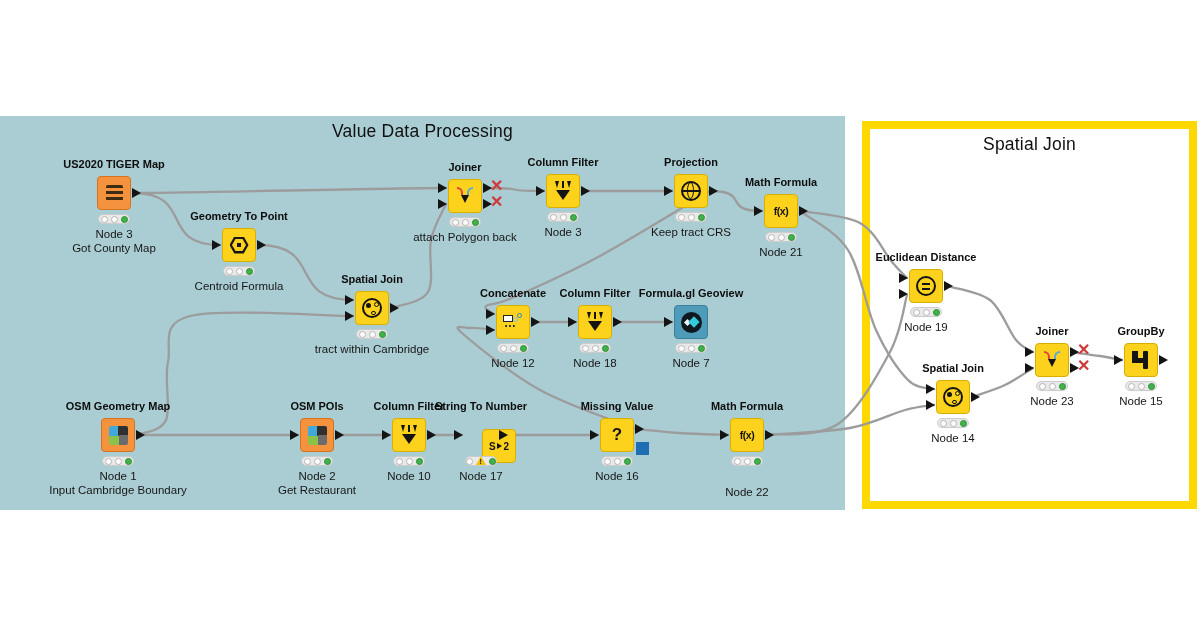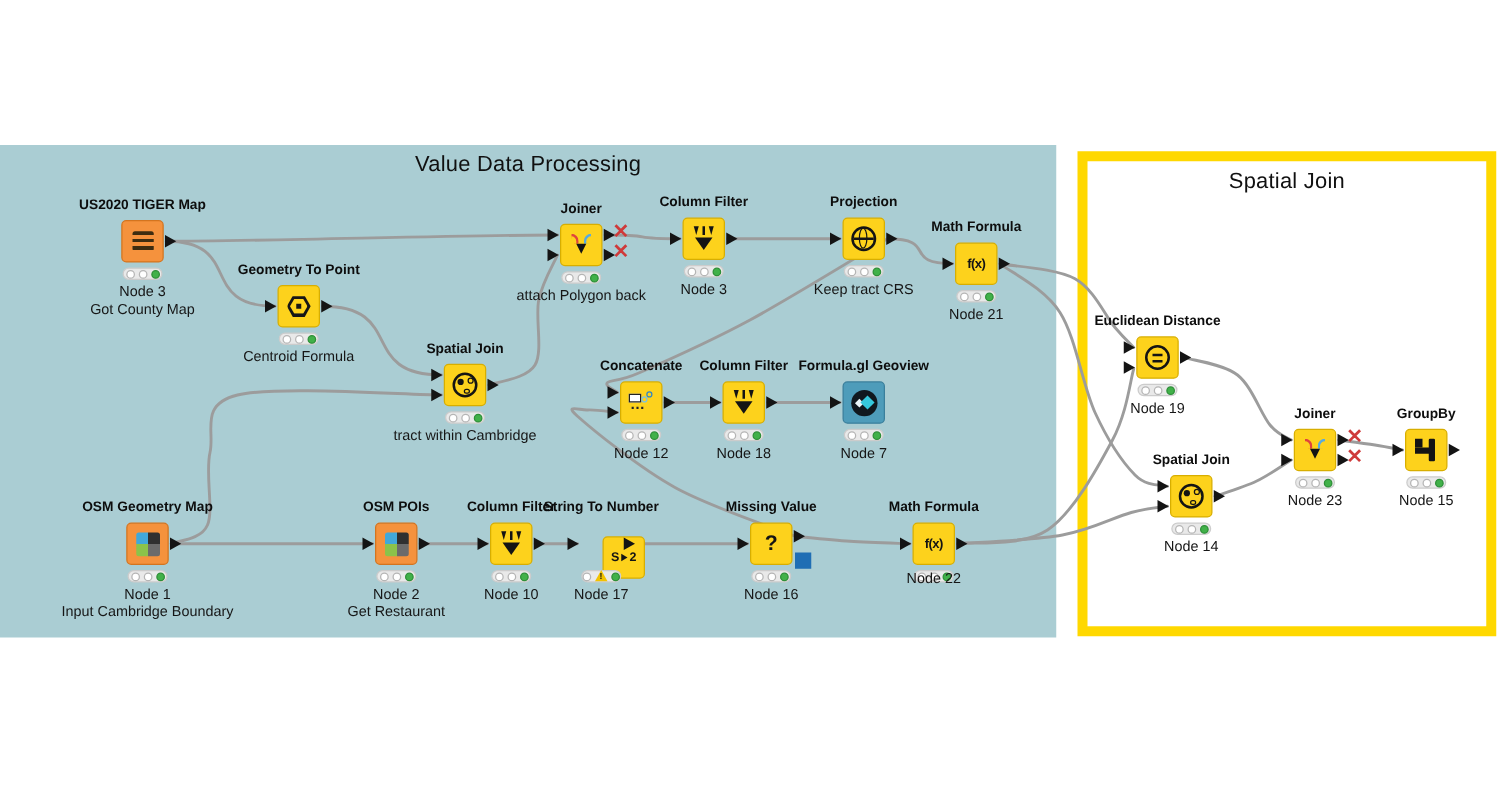--- a/index.html
+++ b/index.html
@@ -382,21 +382,21 @@
         <div class="nbox yellow" style="left: 0px; top: 0px;">
           <span class="ic fx">f(x)</span>
         </div>
         <span class="port" style="left: -10px; top: 12px;"></span>
         <span class="port" style="left: 35px; top: 12px;"></span>
         <div class="tl" style="left: 1px; top: 38px;">
           <span class="dot"></span>
           <span class="dot"></span>
           <span class="dot g"></span>
         </div>
-        <div class="nlabel" style="left: -103px; top: 39px;">Node 22</div>
+        <div class="nlabel" style="left: -103px; top: 68px;">Node 22</div>
       </div>
       <div class="node" style="left: 909px; top: 269px;">
         <div class="ntitle" style="left: -93px; top: -18px;">Euclidean Distance</div>
         <div class="nbox yellow" style="left: 0px; top: 0px;">
           <span class="ic ed">
             <span class="edb1"></span>
             <span class="edb2"></span>
           </span>
         </div>
         <span class="port" style="left: -10px; top: 4px;"></span>

